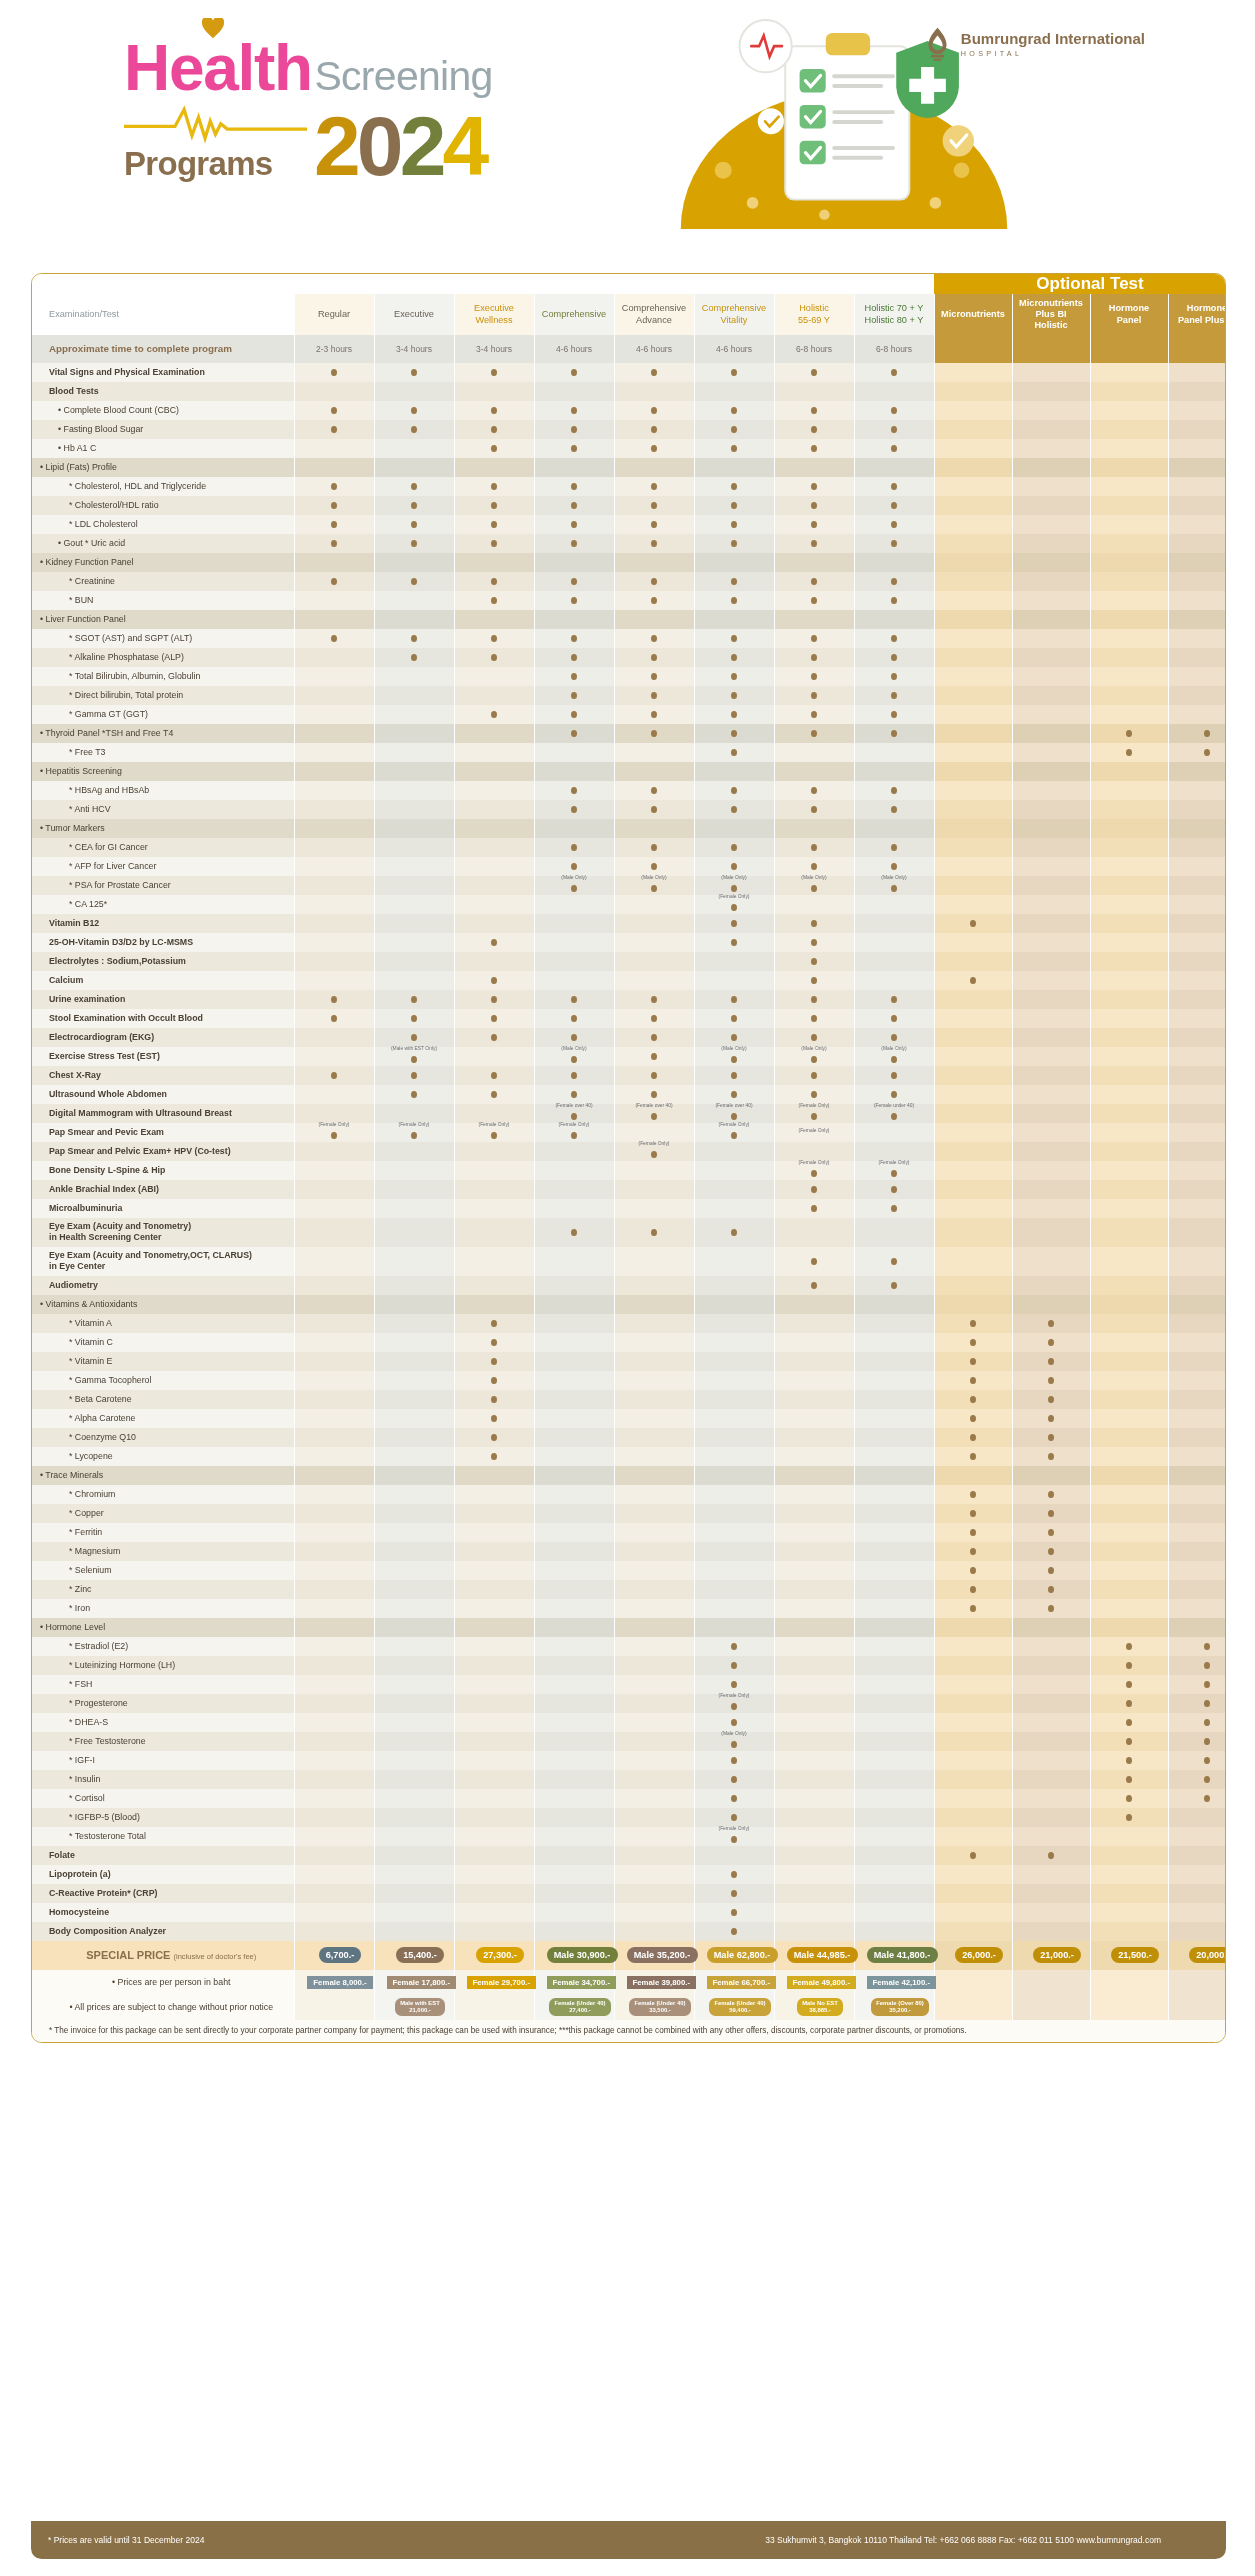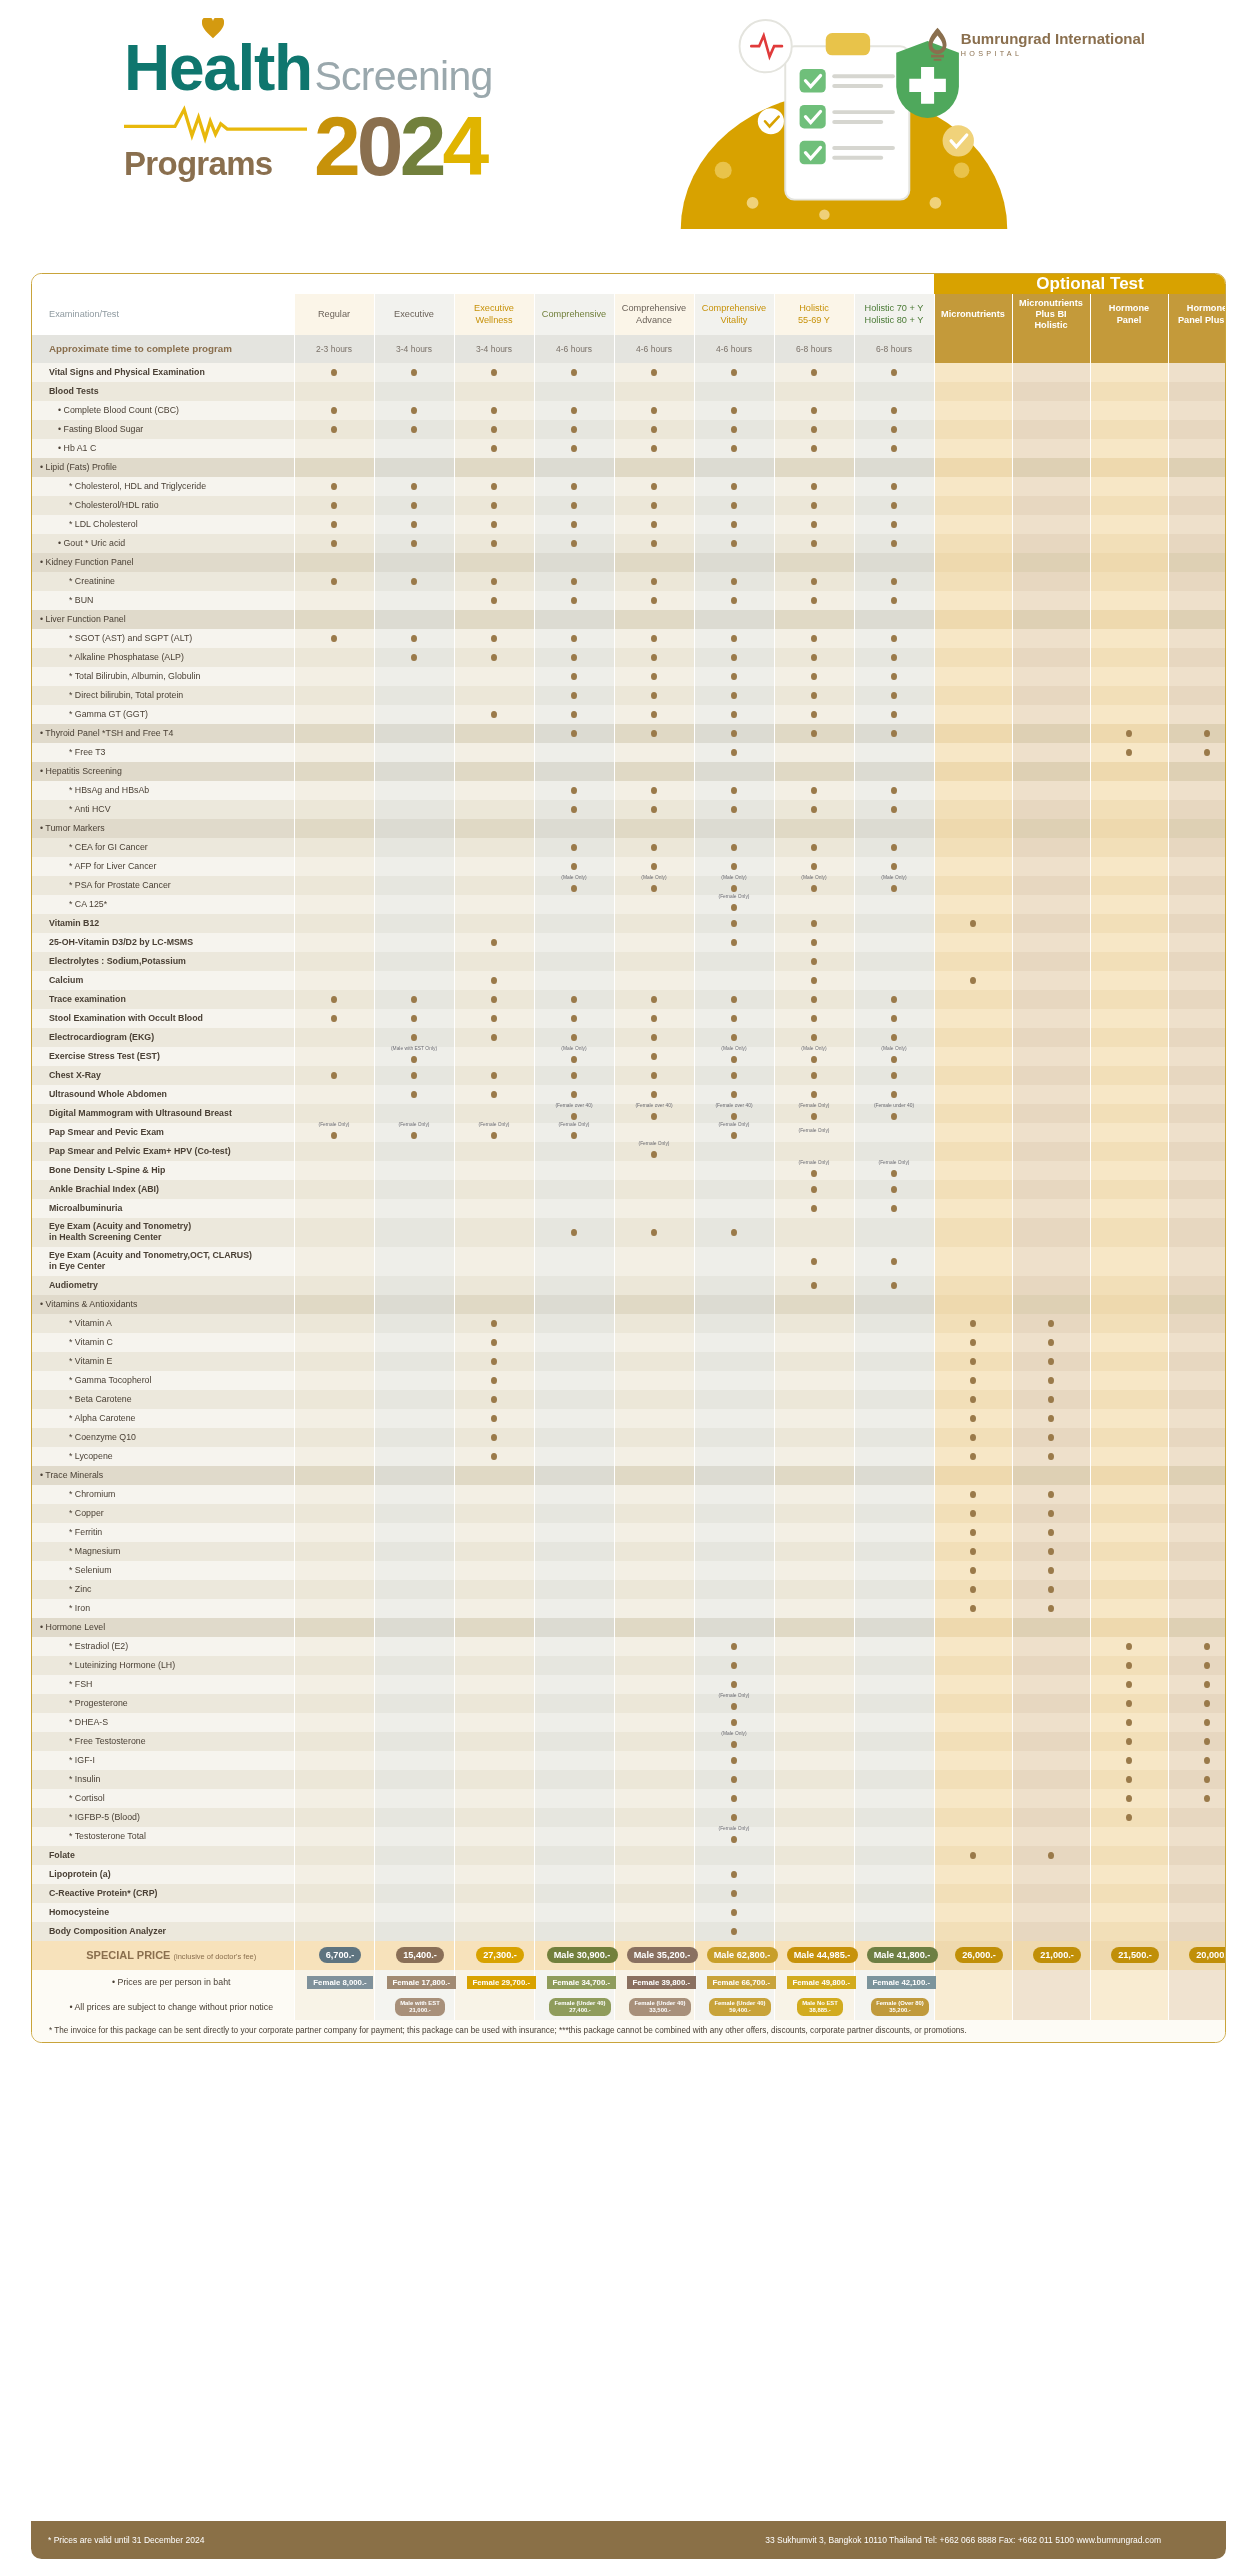--- a/index.html
+++ b/index.html
@@ -9,21 +9,21 @@
     font-family: "Liberation Sans", sans-serif;
     color: #4a4035;
     overflow: hidden;
   }
 
   
   .header { position: relative; height: 262px; width: 1256px; }
   .logo-block { position: absolute; left: 124px; top: 36px; width: 497px; }
   .logo-line1 { display: flex; align-items: baseline; position: relative; }
   .logo-health {
-    font-size: 64px; font-weight: bold; color: #0f766e;
+    font-size: 64px; font-weight: bold; color: #ec4899;
     letter-spacing: -1.3px; line-height: 1;
   }
   .logo-heart {
     position: absolute; left: 78px; top: -18.3px;
     width: 22px; height: 21px; color: #d49a10;
   }
   .logo-screening {
     font-size: 41px; color: #9aa8ad; line-height: 1;
     margin-left: 2.6px; letter-spacing: -0.7px;
   }
@@ -791,21 +791,21 @@
           <td class="cell cz4"></td>
           <td class="cell cz5"></td>
           <td class="cell cz6"><span class="dot"></span></td>
           <td class="cell cz7"></td>
           <td class="cell oz0"><span class="dot"></span></td>
           <td class="cell oz1"></td>
           <td class="cell oz2"></td>
           <td class="cell oz3"></td>
         </tr>
         <tr class="rB ">
-          <td class="lbl bold">Trace examination</td>
+          <td class="lbl bold">Urine examination</td>
           <td class="cell cz0"><span class="dot"></span></td>
           <td class="cell cz1"><span class="dot"></span></td>
           <td class="cell cz2"><span class="dot"></span></td>
           <td class="cell cz3"><span class="dot"></span></td>
           <td class="cell cz4"><span class="dot"></span></td>
           <td class="cell cz5"><span class="dot"></span></td>
           <td class="cell cz6"><span class="dot"></span></td>
           <td class="cell cz7"><span class="dot"></span></td>
           <td class="cell oz0"></td>
           <td class="cell oz1"></td>

